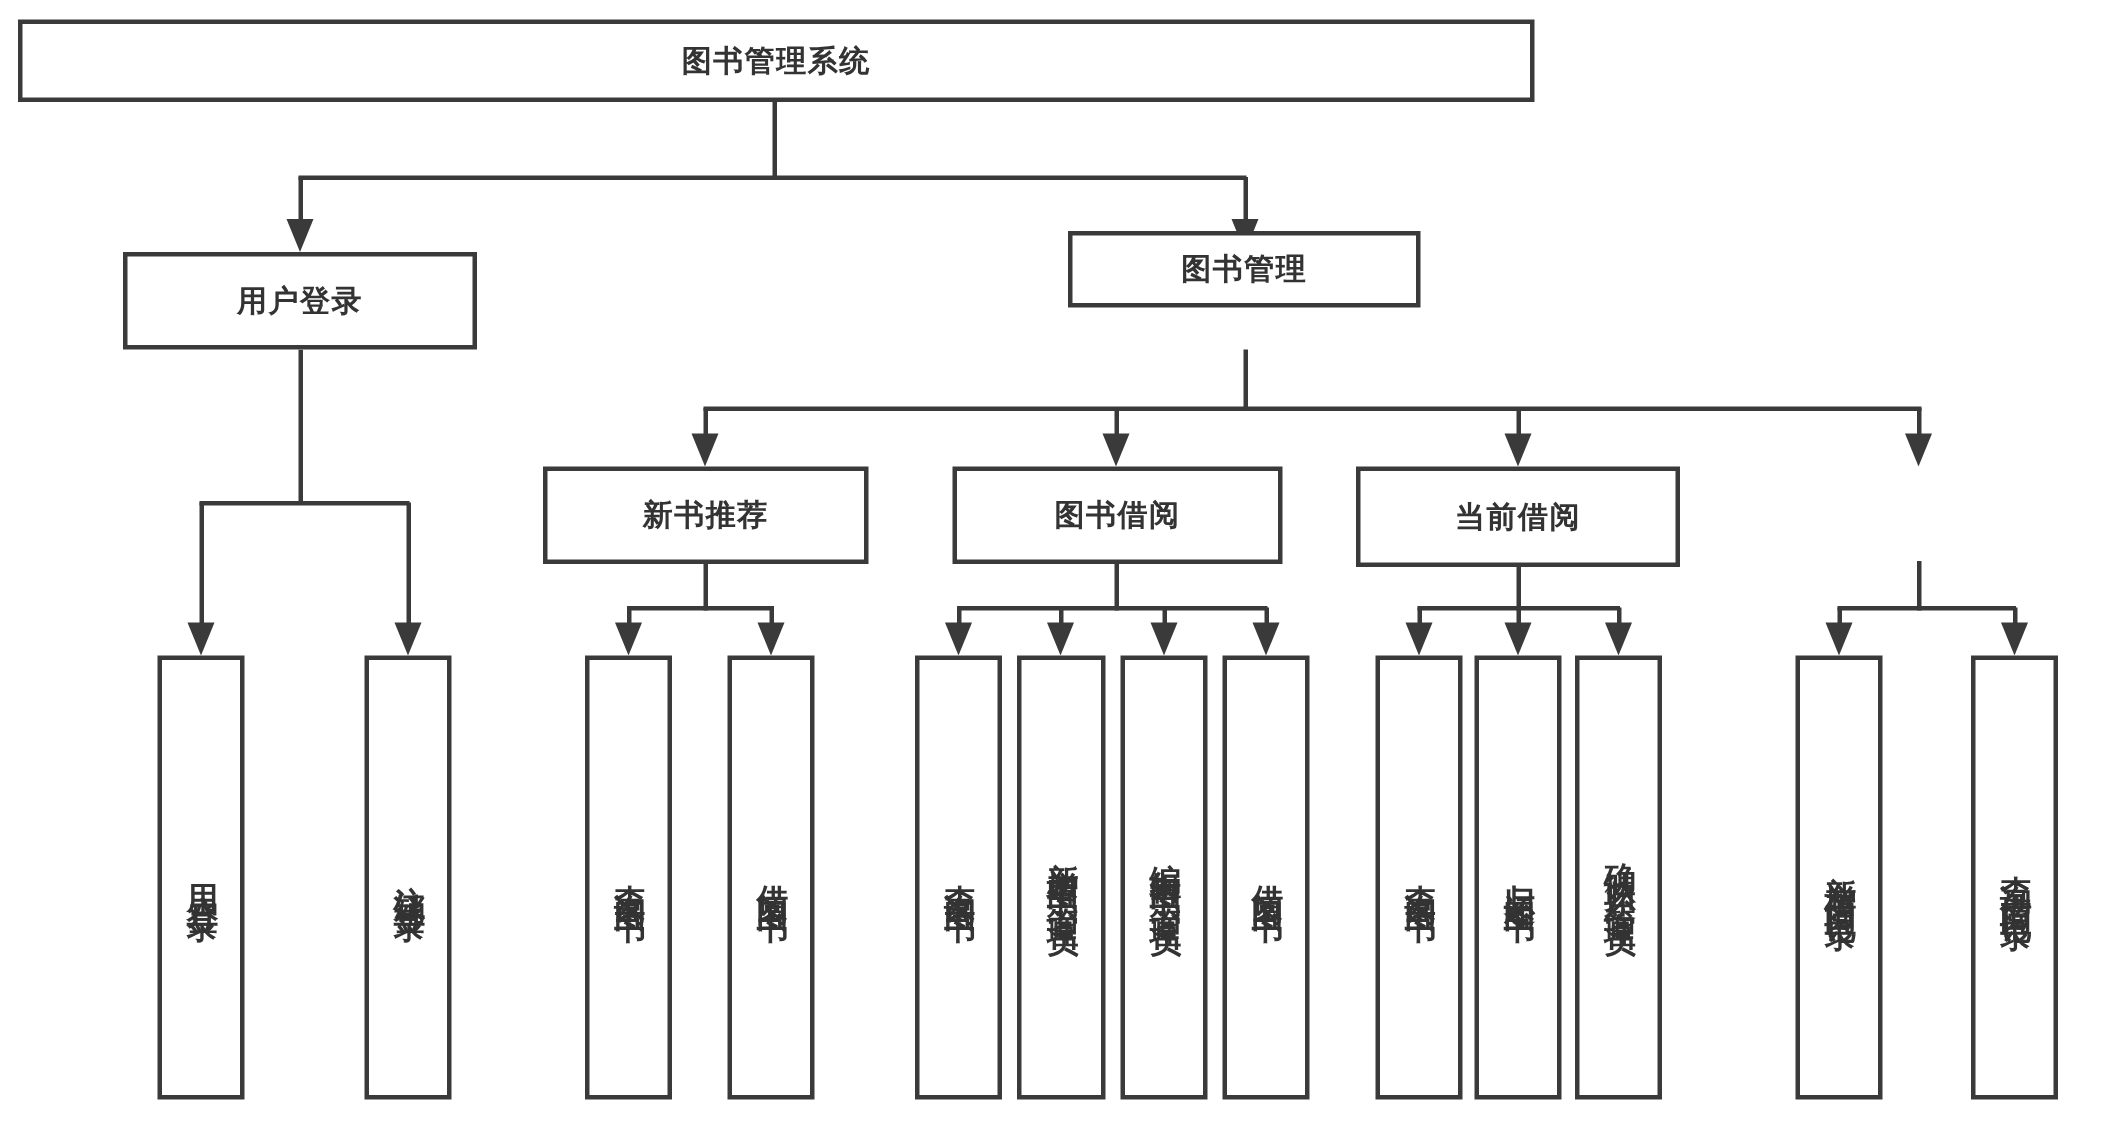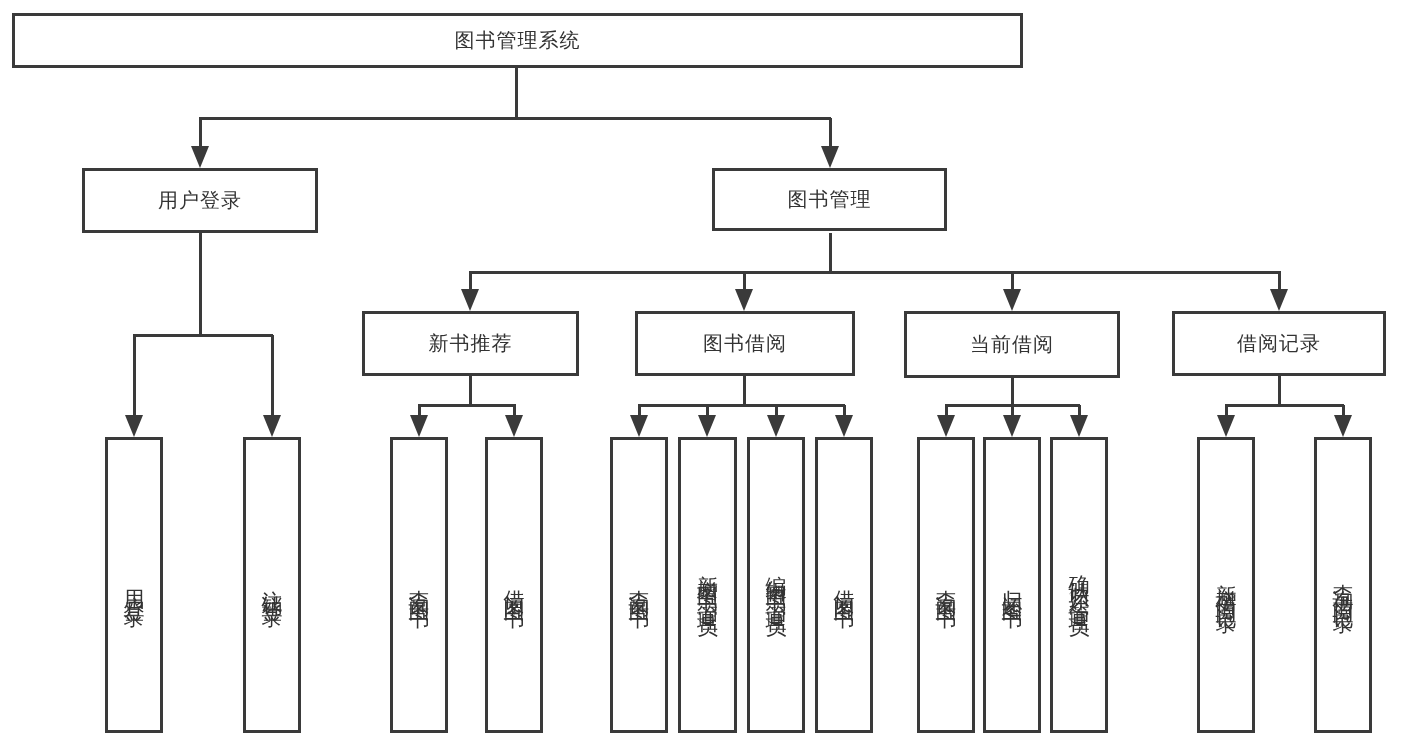--- a/index.html
+++ b/index.html
@@ -3,21 +3,21 @@
 <meta charset="utf-8">
 <style>
   html,body{margin:0;padding:0;background:#fff;}
   .canvas{
     position:relative;width:1405px;height:747px;background:var(--background,#fff);
     overflow:hidden;font-family:"Liberation Sans","DejaVu Sans",sans-serif;
   }
   .node{
     position:absolute;box-sizing:border-box;background:#fff;
     border:3px solid var(--line,#3a3a3a);display:flex;align-items:center;justify-content:center;
-    color:var(--text,#333333);font-size:20px;z-index:2;letter-spacing:1px;
+    color:var(--text,#333333);font-size:20px;z-index:2;letter-spacing:1px;font-weight:bold;
   }
   .node.v{
     writing-mode:vertical-rl;text-orientation:mixed;
     font-size:21px;letter-spacing:6px;padding:6px 0;
   }
   .vline{position:absolute;width:3px;background:var(--line,#3a3a3a);z-index:1;}
   .hline{position:absolute;height:3px;background:var(--line,#3a3a3a);z-index:1;}
   .ah{
     position:absolute;width:0;height:0;z-index:1;
     border-left:9px solid transparent;border-right:9px solid transparent;
@@ -81,26 +81,25 @@
     <div class="vline" style="left: 271px; top: 335px; height: 82px;"></div>
     <div class="vline" style="left: 133px; top: 335px; height: 82px;"></div>
     <div class="vline" style="left: 199px; top: 233px; height: 102px;"></div>
     <div class="vline" style="left: 829px; top: 118px; height: 32px;"></div>
     <div class="vline" style="left: 199px; top: 118px; height: 32px;"></div>
     <div class="vline" style="left: 515px; top: 68px; height: 50px;"></div>
 
   <div class="node" style="left:12px;top:13px;width:1011px;height:55px">图书管理系统</div>
 
   <div class="node" style="left:82px;top:168px;width:236px;height:65px">用户登录</div>
-  <div class="node" style="left:712px;top:168px;width:235px;height:63px">图书管理</div>
+  <div class="node" style="left:712px;top:154px;width:235px;height:51px">图书管理</div>
 
   <div class="node" style="left:635px;top:311px;width:220px;height:65px">图书借阅</div>
   <div class="node" style="left:362px;top:311px;width:217px;height:65px">新书推荐</div>
   <div class="node" style="left:904px;top:311px;width:216px;height:67px">当前借阅</div>
-  <div class="node" style="left:1172px;top:311px;width:214px;height:65px">借阅记录</div>
 
   <div class="node v" style="left:105px;top:437px;width:58px;height:296px">用户登录</div>
   <div class="node v" style="left:243px;top:437px;width:58px;height:296px">注销登录</div>
 
   <div class="node v" style="left:390px;top:437px;width:58px;height:296px">查询图书</div>
   <div class="node v" style="left:485px;top:437px;width:58px;height:296px">借阅图书</div>
 
   <div class="node v" style="left:610px;top:437px;width:58px;height:296px">查询图书</div>
   <div class="node v" style="left:678px;top:437px;width:59px;height:296px">新增图书（管理员）</div>
   <div class="node v" style="left:747px;top:437px;width:58px;height:296px">编辑图书（管理员）</div>

